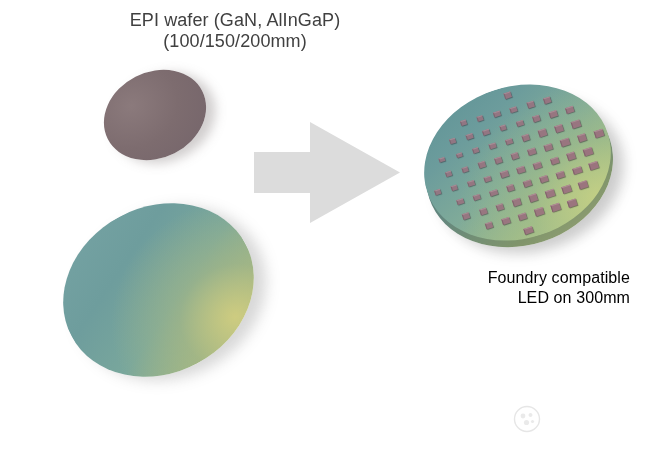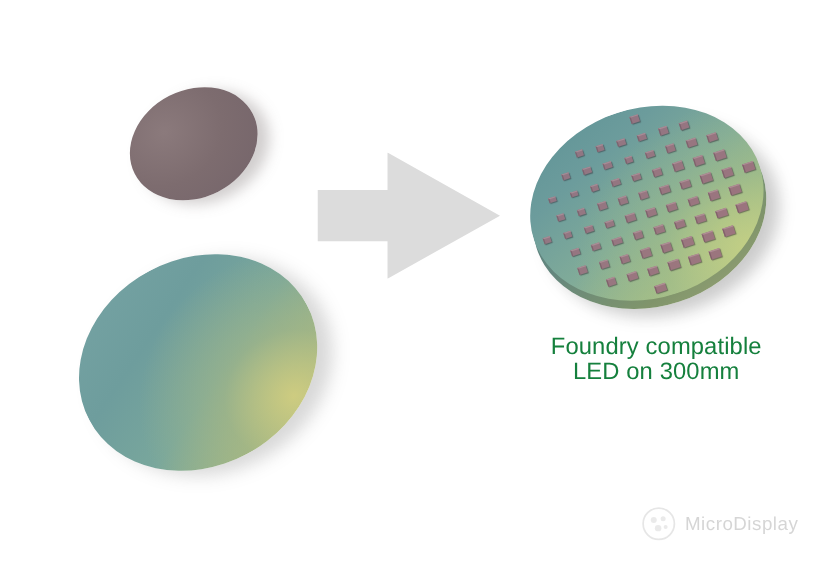--- a/index.html
+++ b/index.html
@@ -34,23 +34,24 @@
   #si-label {
     left: 245px;
     top: 322px;
     width: 170px;
     text-align: left;
   }
   #foundry-label {
     left: 420px;
     top: 268px;
     width: 210px;
-    color: #15803d;
-    font-size: 19px;
+    color: #000000;
+    font-size: 16px;
     line-height: 20px;
+    text-align: right;
   }
 
   
   #caption {
     position: absolute;
     left: 18px;
     top: 405px;
     font-size: 25px;
     line-height: 32px;
     color: #000000;
@@ -161,20 +162,22 @@
     top: 122px;
     width: 146px;
     height: 101px;
   }
 </style>
 </head>
 <body>
 
 <div id="page">
 
+  <div class="label" id="epi-label">EPI wafer (GaN, AlInGaP)
+(100/150/200mm)</div>
 
   <div class="wafer" id="epi-wafer"></div>
 
   <div id="arrow">
     <svg width="146" height="101" viewBox="0 0 146 101">
       <polygon points="0,30 56,30 56,0 146,50.5 56,101 56,71 0,71" fill="#dcdcdc"></polygon>
     </svg>
   </div>
 
   <div class="wafer" id="si-wafer"></div>
@@ -261,16 +264,15 @@
 
 
   <div id="watermark">
     <svg width="30" height="30" viewBox="0 0 30 30">
       <circle cx="15" cy="15" r="12.5" fill="none" stroke="#d2d2d2" stroke-width="1.4"></circle>
       <circle cx="11" cy="12" r="2.4" fill="#d9d9d9"></circle>
       <circle cx="18.5" cy="11" r="2.0" fill="#d9d9d9"></circle>
       <circle cx="14.5" cy="18.5" r="2.6" fill="#d9d9d9"></circle>
       <circle cx="20.5" cy="17.5" r="1.6" fill="#d9d9d9"></circle>
     </svg>
-    <span class="wm-text">MicroDisplay</span>
   </div>
 
 </div>
 
 </body></html>

